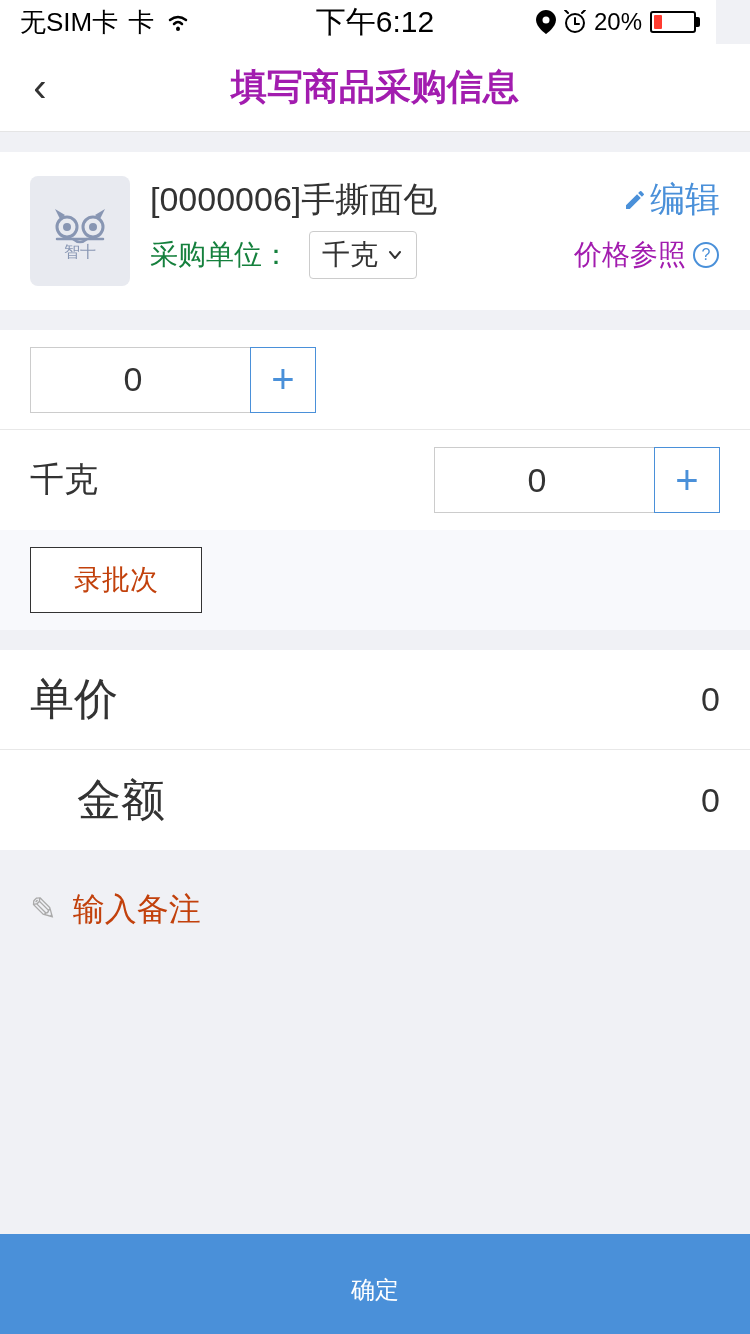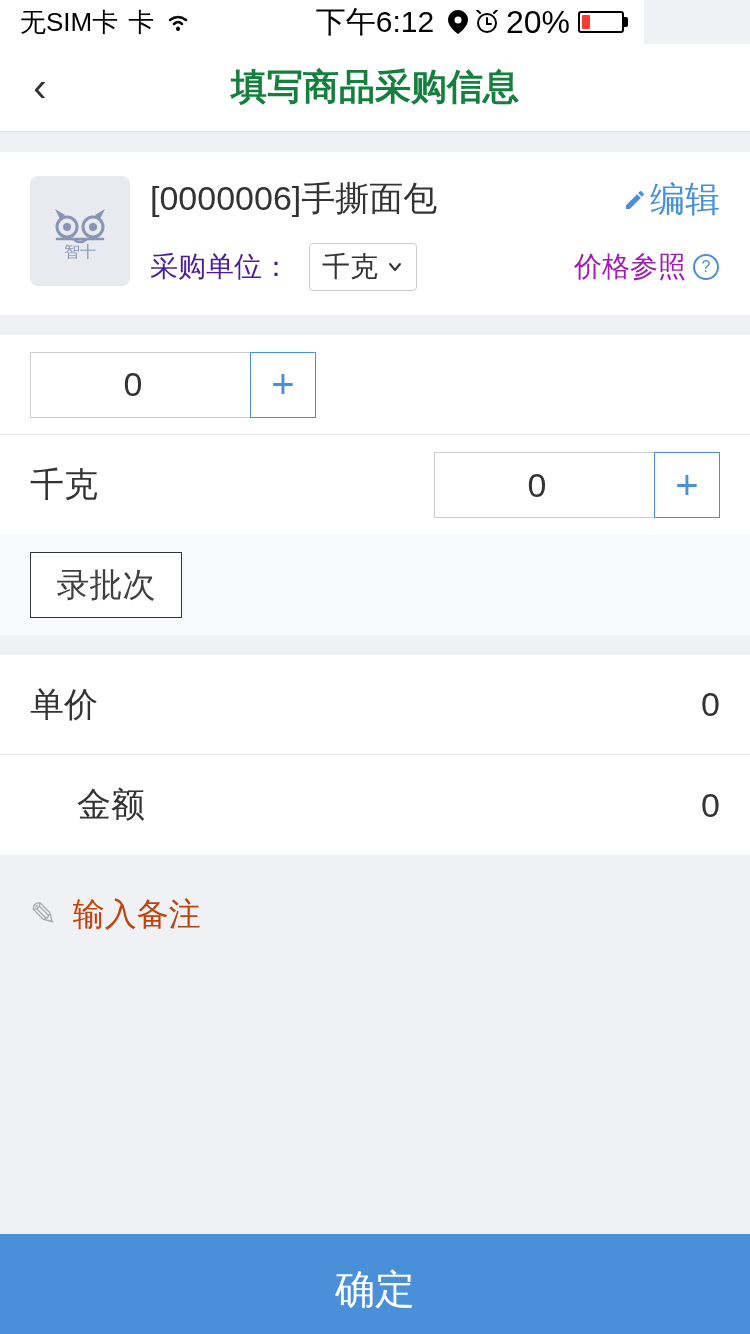--- a/index.html
+++ b/index.html
@@ -7,21 +7,21 @@
     body {
       width: 750px;
       min-height: 1334px;
       font-family: -apple-system, "PingFang SC", "Helvetica Neue", Arial, sans-serif;
       background: #f0f1f5;
       font-size: 32px;
     }
 
     
     .status-bar {
-      width: 644px;
+      width: 716px;
       height: 44px;
       background: #fff;
       display: flex;
       align-items: center;
       justify-content: space-between;
       padding: 0 20px;
       font-size: 28px;
       color: #000;
     }
     .status-bar-left {
@@ -34,21 +34,21 @@
       font-size: 30px;
       font-weight: 500;
       position: absolute;
       left: 50%;
       transform: translateX(-50%);
     }
     .status-bar-right {
       display: flex;
       align-items: center;
       gap: 8px;
-      font-size: 32px;
+      font-size: 24px;
     }
     .battery-icon {
       width: 46px;
       height: 22px;
       border: 2px solid #000;
       border-radius: 3px;
       position: relative;
       display: flex;
       align-items: center;
       padding: 2px;
@@ -90,21 +90,21 @@
       font-size: 40px;
       color: #333;
       cursor: pointer;
     }
     .nav-title {
       position: absolute;
       left: 50%;
       transform: translateX(-50%);
       font-size: 36px;
       font-weight: 600;
-      color: #15803d;
+      color: #a21caf;
     }
 
     
     .divider-gray {
       height: 20px;
       background: #f0f1f5;
     }
 
     
     .product-card {
@@ -123,22 +123,22 @@
       align-items: center;
       justify-content: center;
       flex-shrink: 0;
     }
     .product-info {
       flex: 1;
     }
     .product-name-row {
       display: flex;
       justify-content: space-between;
-      align-items: flex-start;
-      margin-bottom: 20px;
+      align-items: center;
+      margin-bottom: 8px;
     }
     .product-name {
       font-size: 34px;
       color: #333;
       font-weight: 500;
     }
     .edit-link {
       color: #4a90d9;
       font-size: 35px;
       display: flex;
@@ -146,21 +146,21 @@
       gap: 3px;
       cursor: pointer;
     }
     .unit-row {
       display: flex;
       justify-content: space-between;
       align-items: center;
     }
     .unit-label {
       font-size: 28px;
-      color: #4c1d95;
+      color: #15803d;
       margin-right: 10px;
     }
     .unit-select {
       display: inline-flex;
       align-items: center;
       border: 1px solid #ccc;
       border-radius: 4px;
       padding: 4px 12px;
       font-size: 28px;
       color: #333;
@@ -238,26 +238,26 @@
       align-items: center;
       justify-content: space-between;
       padding: 0 30px;
       height: 100px;
     }
     .summary-text {
       font-size: 34px;
       color: #333;
     }
     .batch-btn {
-      width: 152px;
+      width: 172px;
       height: 66px;
       border: 1px solid #333;
       background: #fff;
-      font-size: 33px;
-      color: #404040;
+      font-size: 28px;
+      color: #c2410c;
       display: flex;
       align-items: center;
       justify-content: center;
       cursor: pointer;
     }
 
     
     .price-section {
       background: #fff;
     }
@@ -267,21 +267,21 @@
       justify-content: space-between;
       padding: 0 30px;
       height: 100px;
       border-bottom: 1px solid #e8e8e8;
     }
     .price-row:last-child {
       border-bottom: none;
       margin-left: 47px;
     }
     .price-label {
-      font-size: 34px;
+      font-size: 44px;
       color: #333;
     }
     .price-value {
       font-size: 34px;
       color: #333;
     }
 
     
     .notes-section {
       background: #f0f1f5;
@@ -308,21 +308,21 @@
       background: #4a90d9;
       display: flex;
       align-items: center;
       justify-content: center;
       position: fixed;
       bottom: 0;
       left: 0;
       cursor: pointer;
     }
     .confirm-text {
-      font-size: 40px;
+      font-size: 24px;
       color: #fff;
       font-weight: 500;
       margin-top: 11px;
     }
 
     
     .page {
       width: 750px;
       min-height: 1334px;
       display: flex;

